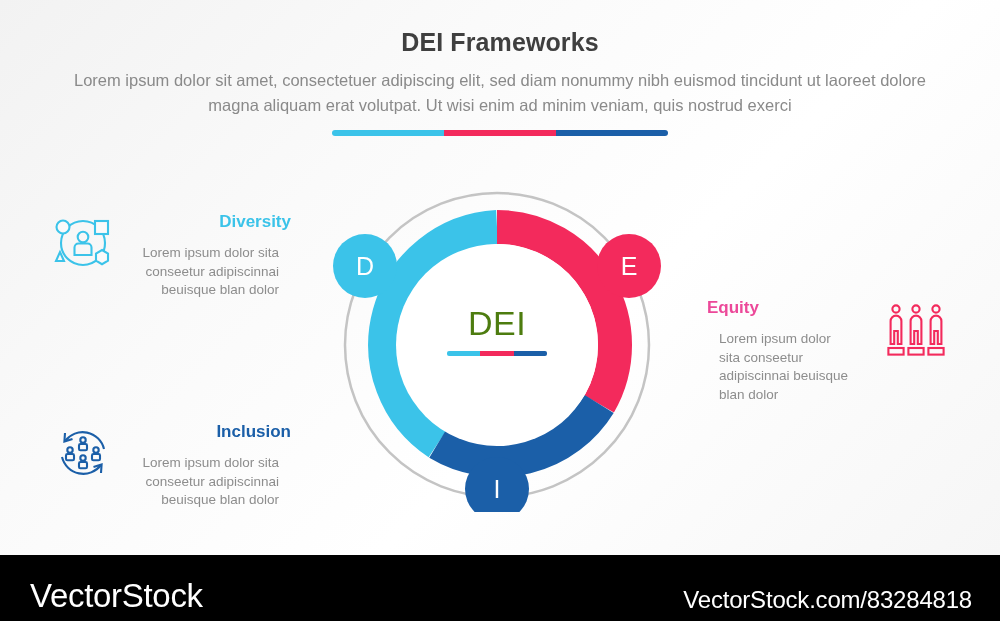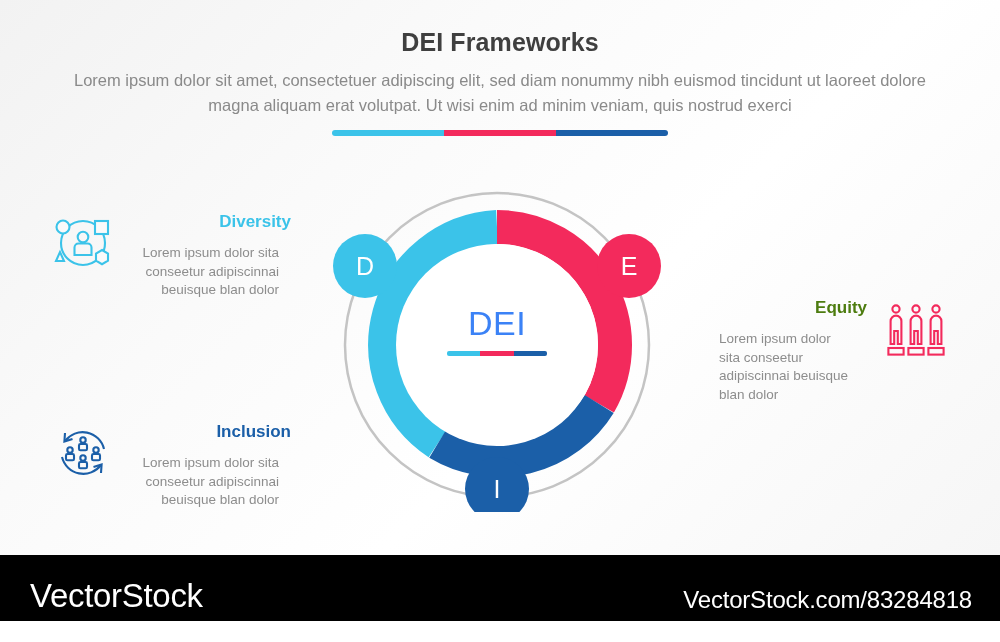--- a/index.html
+++ b/index.html
@@ -69,21 +69,21 @@
     font-family: "Liberation Sans", sans-serif;
     font-size: 25px;
     fill: #ffffff;
   }
   #dei-label {
     position: absolute;
     left: 0; top: 126px;
     width: 334px;
     text-align: center;
     font-size: 34px;
-    color: #3b82f6;
+    color: #4d7c0f;
     letter-spacing: 0.5px;
   }
   #dei-underline {
     position: absolute;
     left: 117px; top: 173px;
     width: 100px;
     height: 5px;
     display: flex;
     border-radius: 2px;
     overflow: hidden;
@@ -230,21 +230,21 @@
       </svg>
     </div>
     <div class="txt right-txt">
       <p class="blk-title" style="color:#1b5fa8;">Inclusion</p>
       <p class="blk-desc">Lorem ipsum dolor sita conseetur adipiscinnai beuisque blan dolor</p>
     </div>
   </div>
 
   <div class="block" id="block-equity">
     <div class="txt left-txt">
-      <p class="blk-title" style="color:#4d7c0f;text-align:right;">Equity</p>
+      <p class="blk-title" style="color:#ec4899;">Equity</p>
       <p class="blk-desc">Lorem ipsum dolor sita conseetur adipiscinnai beuisque blan dolor</p>
     </div>
     <div class="icon">
       <svg width="62" height="62" viewBox="0 0 62 62" xmlns="http://www.w3.org/2000/svg" fill="none" stroke="#f32a5c" stroke-width="2.1">
         <g>
           <circle cx="11" cy="11" r="3.6"></circle>
           <path d="M5.6 46 V23 a5.4 5.4 0 0 1 5.4 -5.4 a5.4 5.4 0 0 1 5.4 5.4 V46 h-3.6 V33 h-3.6 V46 z"></path>
           <rect x="3.4" y="50" width="15.2" height="6.6"></rect>
         </g>
         <g transform="translate(20,0)">

